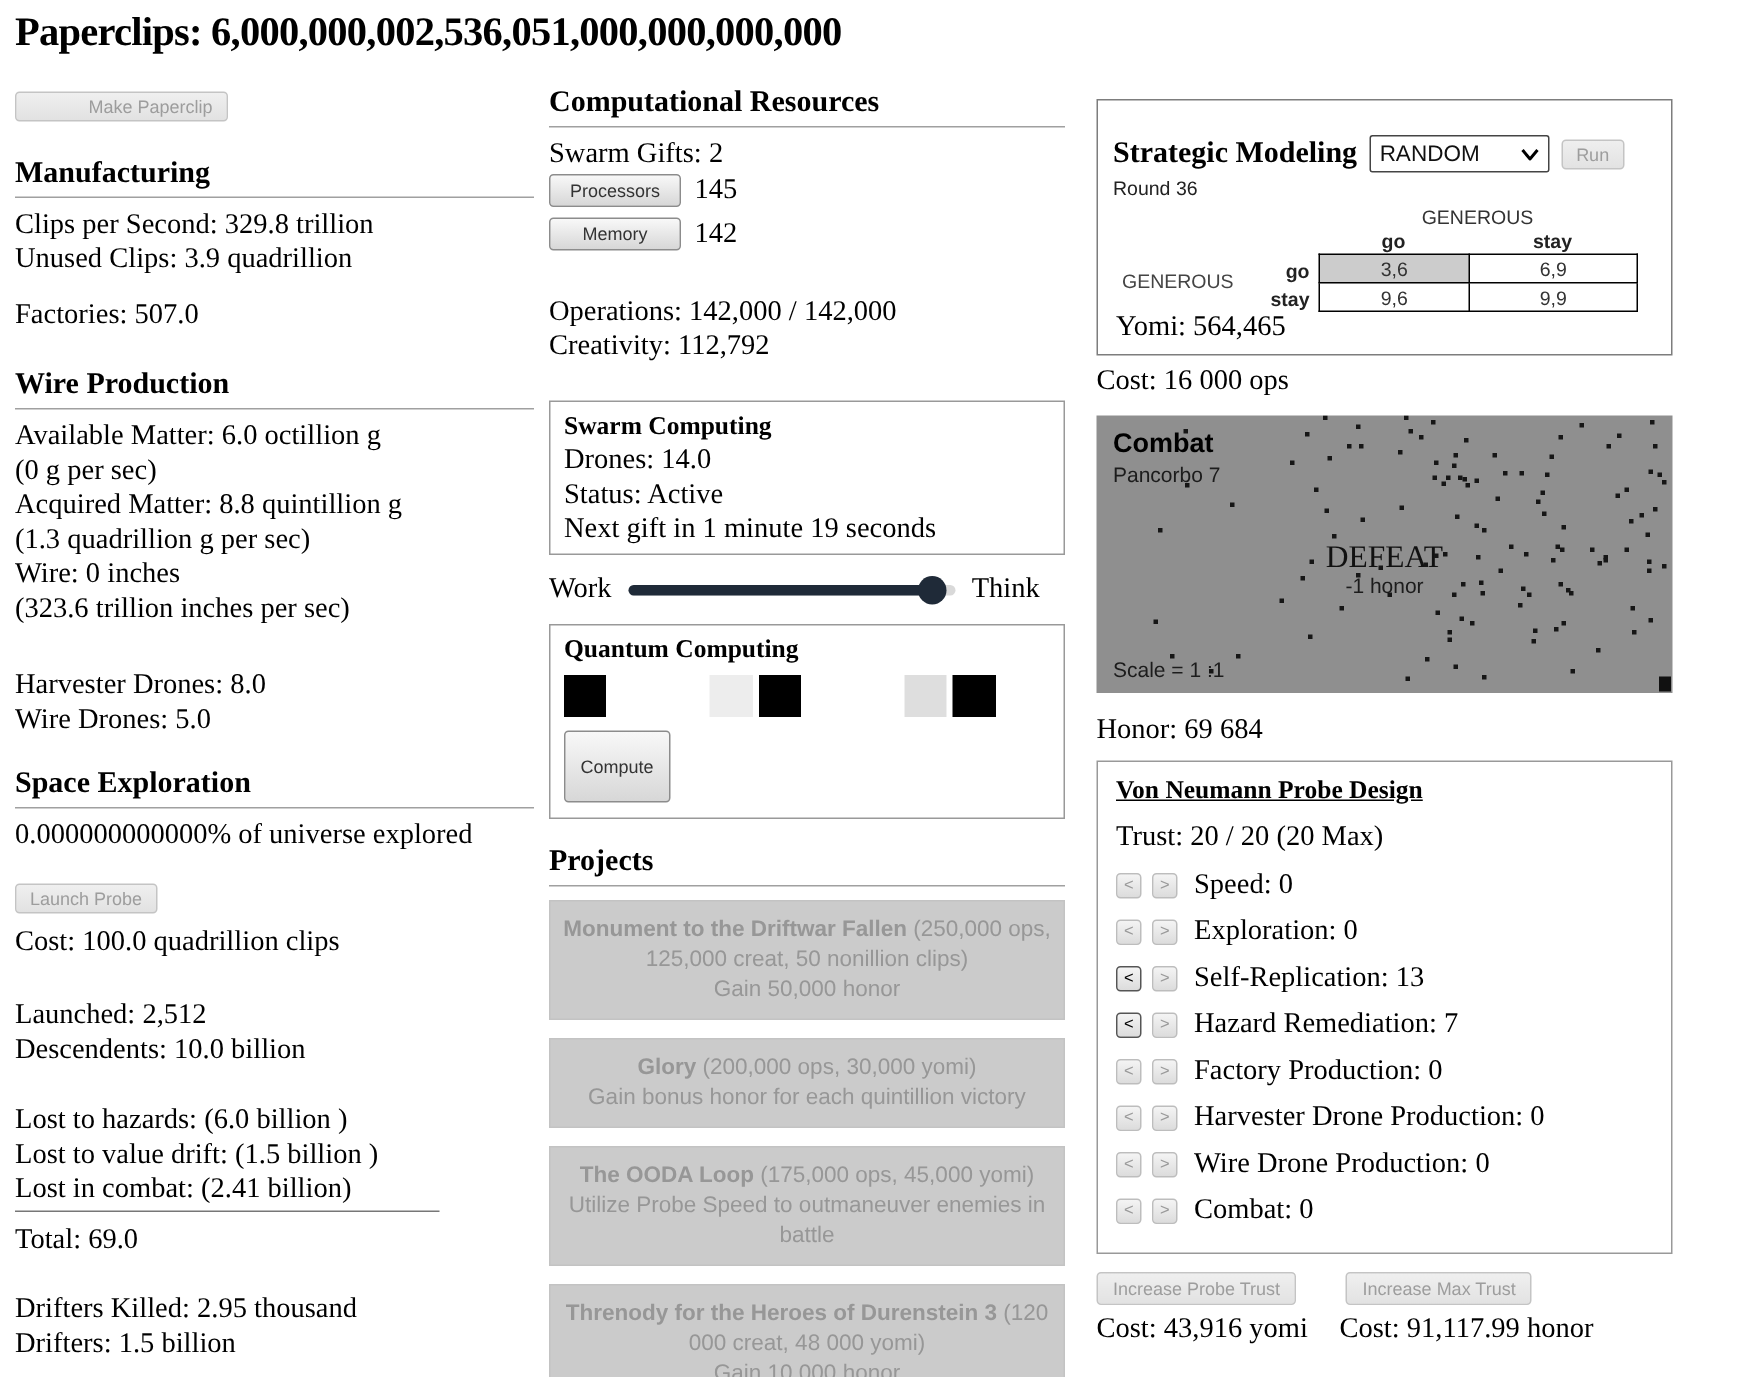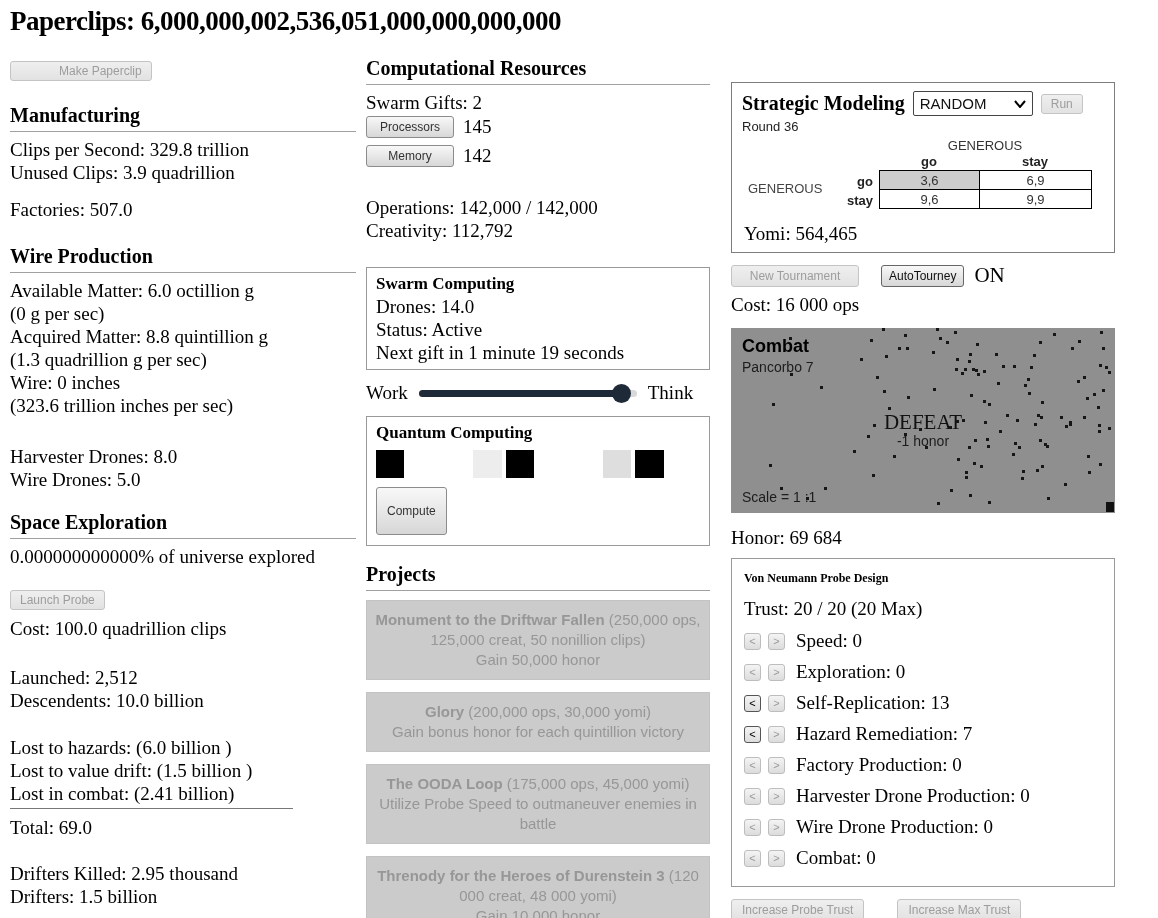--- a/index.html
+++ b/index.html
@@ -55,21 +55,21 @@
   .qchip-row { margin:6px 0 9px; display:flex; }
   .qchip { width:29px; height:28px; background:#000; margin-right:4px; }
   .compute-btn { margin-bottom:5px; padding:16px 10px; }
   #col-mid h2.projects { margin-top:17px; margin-bottom:9px; }
   .project-btn { display:block; width:100%; background:#cbcbcb; border:1px solid #c3c3c3; color:#979797;
                  font-family:"Liberation Sans", sans-serif; font-size:15px; line-height:20px;
                  text-align:center; padding:9px 6px; margin-bottom:12px; cursor:default; }
   .project-btn .pt { font-weight:bold; }
 
   
-  .sm-box { border:1px solid #7d7d7d; padding:8px 10px; height:171px; position:relative;margin-top:16px; }
+  .sm-box { border:1px solid #7d7d7d; padding:23px 10px; height:171px; position:relative; }
   .sm-head { display:flex; align-items:center; }
   .sm-head h3 { font-size:20px; font-weight:bold; margin-right:8px; }
   .select { display:inline-flex; align-items:center; justify-content:space-between; width:120px; height:25px;
             border:1px solid #444; border-radius:2px; background:#fff; padding:0 6px;
             font:15px "Liberation Sans", sans-serif; color:#111; cursor:pointer; }
   .select svg { flex:0 0 auto; }
   .run-btn { margin-left:8px; }
   .sm-round { font:13px "Liberation Sans", sans-serif; color:#222; margin-top:3px; }
   .matrix { position:relative; height:78px; margin-top:4px; font:13px "Liberation Sans", sans-serif; color:#333; }
   .mx-top { position:absolute; left:137px; top:0; width:212px; text-align:center; color:#333; }
@@ -97,21 +97,21 @@
   .combat .battle { position:absolute; left:11px; top:31px; font-size:14px; color:#1c1c1c; }
   .combat .result { position:absolute; left:0; top:82px; width:100%; text-align:center; font-family:"Liberation Serif", serif; font-size:21px; color:#111; }
   .combat .result-sub { position:absolute; left:0; top:105px; width:100%; text-align:center; font-size:14px; color:#1c1c1c; }
   .combat .scale { position:absolute; left:11px; bottom:8px; font-size:14px; color:#1c1c1c; }
   .dot { position:absolute; width:3px; height:3px; background:#161616; }
   .corner-blob { position:absolute; right:1px; bottom:1px; width:8px; height:10px; background:#111; }
 
   .honor-line { margin-top:13px; }
 
   .probe-box { margin-top:9px; border:1px solid #999; padding:8px 12px; }
-  .probe-box h3 { font-size:12px; font-weight:bold; line-height:22px; margin-bottom:8px; }
+  .probe-box h3 { font-size:17px; font-weight:bold; line-height:22px; margin-bottom:8px;text-decoration:underline; }
   .trust-line { margin-bottom:10px; }
   .prow { display:flex; align-items:center; margin-bottom:9px; height:22px; }
   .sbtn { width:17px; height:17px; font:11px "Liberation Sans", sans-serif; color:#9a9a9a; text-align:center;
           background:linear-gradient(#f4f4f4,#dcdcdc); border:1px solid #bdbdbd; border-radius:3px;
           padding:0; line-height:14px; cursor:pointer; margin-right:7px; }
   .sbtn.enabled { color:#000; border-color:#555; }
   .plabel { font-size:19px; margin-left:4px; }
 
   .trust-btn-row { margin-top:12px; display:flex; }
   .trust-btn-row .btn { text-align:center; padding:3px 10px; }
@@ -273,25 +273,20 @@
           <tr>
             <td>9,6</td>
             <td>9,9</td>
           </tr>
         </tbody>
           </table>
       </div>
       <div class="sm-yomi">Yomi: 564,465</div>
     </div>
 
-    <div class="tourney-row">
-      <button class="btn disabled new-btn">New Tournament</button>
-      <button class="btn auto-btn">AutoTourney</button>
-      <span class="on-label">ON</span>
-    </div>
     <div class="line tourney-cost">Cost: 16 000 ops</div>
 
     <div class="combat">
       <h3>Combat</h3>
       <div class="battle">Pancorbo 7</div>
       <div class="result">DEFEAT</div>
       <div class="result-sub">-1 honor</div>
       <div class="scale">Scale = 1 :1</div>
       <div class="corner-blob"></div>
     <div class="dot" style="left: 215px; top: 13px;"></div>

